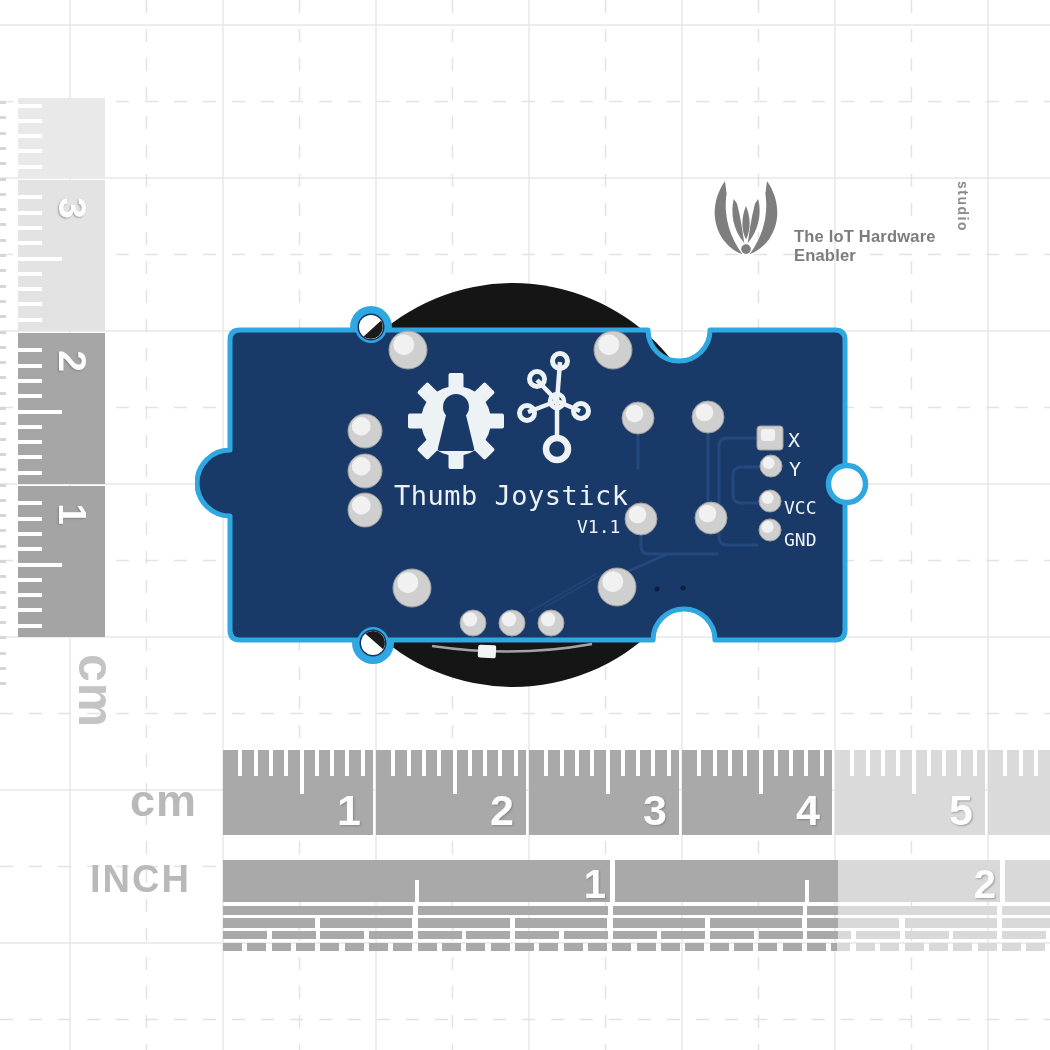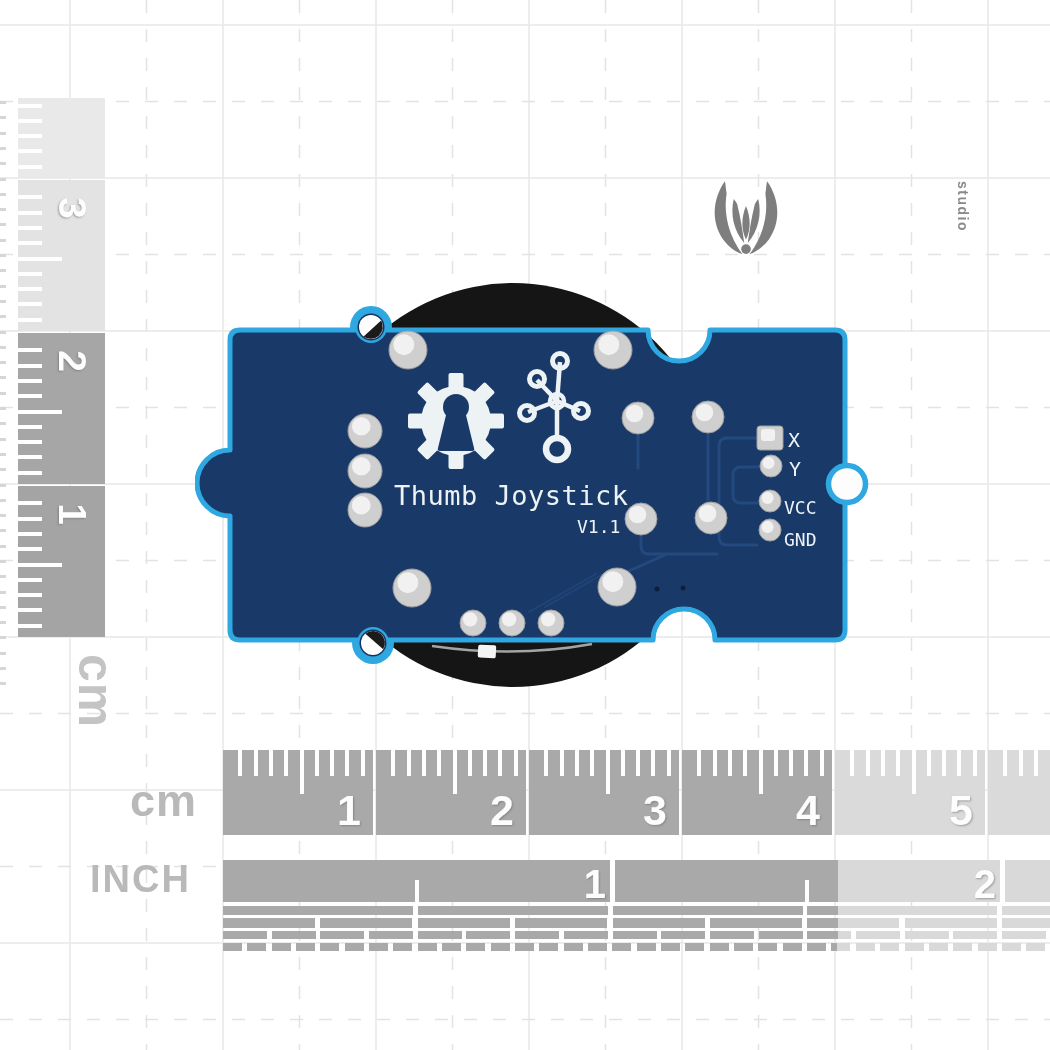--- a/index.html
+++ b/index.html
@@ -290,20 +290,21 @@
       <g fill="#7e7e7e">
         <path d="M26,6 C12,26 10,52 24,72 C30,80 38,86 46,89 C32,70 24,46 28,20 C27,15 27,10 26,6 Z"></path>
         <path d="M74,6 C88,26 90,52 76,72 C70,80 62,86 54,89 C68,70 76,46 72,20 C73,15 73,10 74,6 Z"></path>
         <path d="M36,26 C32,44 36,62 48,76 C46,62 44,48 40,32 C39,30 37,27 36,26 Z"></path>
         <path d="M64,26 C68,44 64,62 52,76 C54,62 56,48 60,32 C61,30 63,27 64,26 Z"></path>
         <path d="M50,34 C45,46 44,60 50,72 C56,60 55,46 50,34 Z"></path>
         <circle cx="50" cy="83" r="5.5"></circle>
       </g>
     </svg>
     <div class="brand-suffix">studio</div>
+    <div class="brand-tagline">The IoT Hardware Enabler</div>
   </div>
 
   <svg class="abs" style="left:195px;top:253px;" width="680" height="462" viewBox="195 253 680 462">
 
     <circle cx="513" cy="485" r="202" fill="#151515"></circle>
     <path d="M432,646 Q515,658 592,644" stroke="#bdbdbd" stroke-width="2.5" fill="none" opacity="0.85"></path>
     <rect x="478" y="645" width="18" height="13" rx="2" fill="#f4f4f4" transform="rotate(3 487 651)"></rect>
 
     <circle cx="371" cy="327" r="21" fill="#2fa8e1"></circle>
     <circle cx="373" cy="643" r="21" fill="#2fa8e1"></circle>

